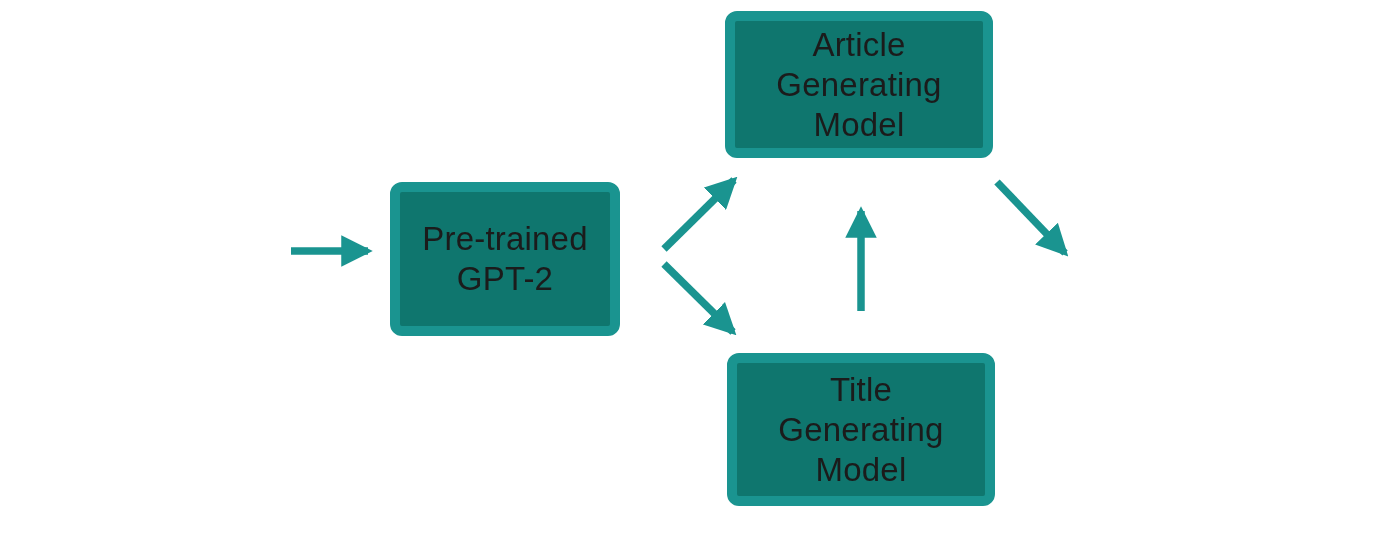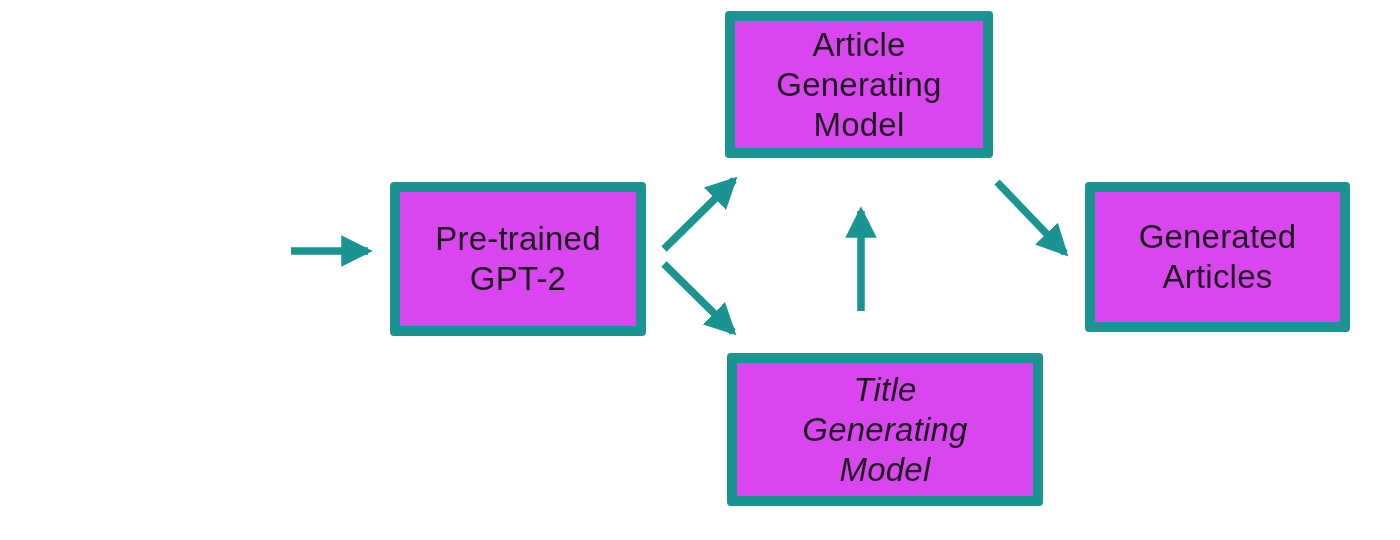--- a/index.html
+++ b/index.html
@@ -27,40 +27,40 @@
     stroke: var(--accent, #1A9490);
     stroke-width: 7.5;
     fill: none;
   }
   #arrowhead path {
     fill: var(--accent, #1A9490);
   }
   .node {
     position: absolute;
     box-sizing: border-box;
-    background: #d946ef;
+    background: #0f766e;
     border: 10px solid var(--accent, #1A9490);
-    border-radius: 4px;
+    border-radius: 12px;
     display: flex;
     align-items: center;
     justify-content: center;
     text-align: center;
   }
   .node .label {
     white-space: pre-line;
     font-size: 33px;
     line-height: 40px;
     color: var(--text, #1b1b1b);
     letter-spacing: 0.2px;
   }
   
   .node-buzzfeed   { left: 10px;   top: 172px; width: 263px; height: 156px; }
-  .node-gpt2       { left: 390px;  top: 182px; width: 256px; height: 154px; }
+  .node-gpt2       { left: 390px;  top: 182px; width: 230px; height: 154px; }
   .node-article    { left: 725px;  top: 11px;  width: 268px; height: 147px; }
-  .node-title      { left: 727px;  top: 353px; width: 316px; height: 153px; font-style: italic; }
+  .node-title      { left: 727px;  top: 353px; width: 268px; height: 153px; }
   .node-generated  { left: 1085px; top: 182px; width: 265px; height: 150px; }
 </style>
 </head>
 <body>
 
 <div class="canvas">
 
   <svg class="edges" viewBox="0 0 1400 540" xmlns="http://www.w3.org/2000/svg">
     <defs>
       <marker id="arrowhead" viewBox="0 0 10 10" refX="8.5" refY="5" markerWidth="4.2" markerHeight="4.2" orient="auto" markerUnits="strokeWidth">
@@ -85,18 +85,14 @@
 Generating
 Model</span>
   </div>
 
   <div class="node node-title">
     <span class="label">Title
 Generating
 Model</span>
   </div>
 
-  <div class="node node-generated">
-    <span class="label">Generated
-Articles</span>
-  </div>
 
 </div>
 
 </body></html>

